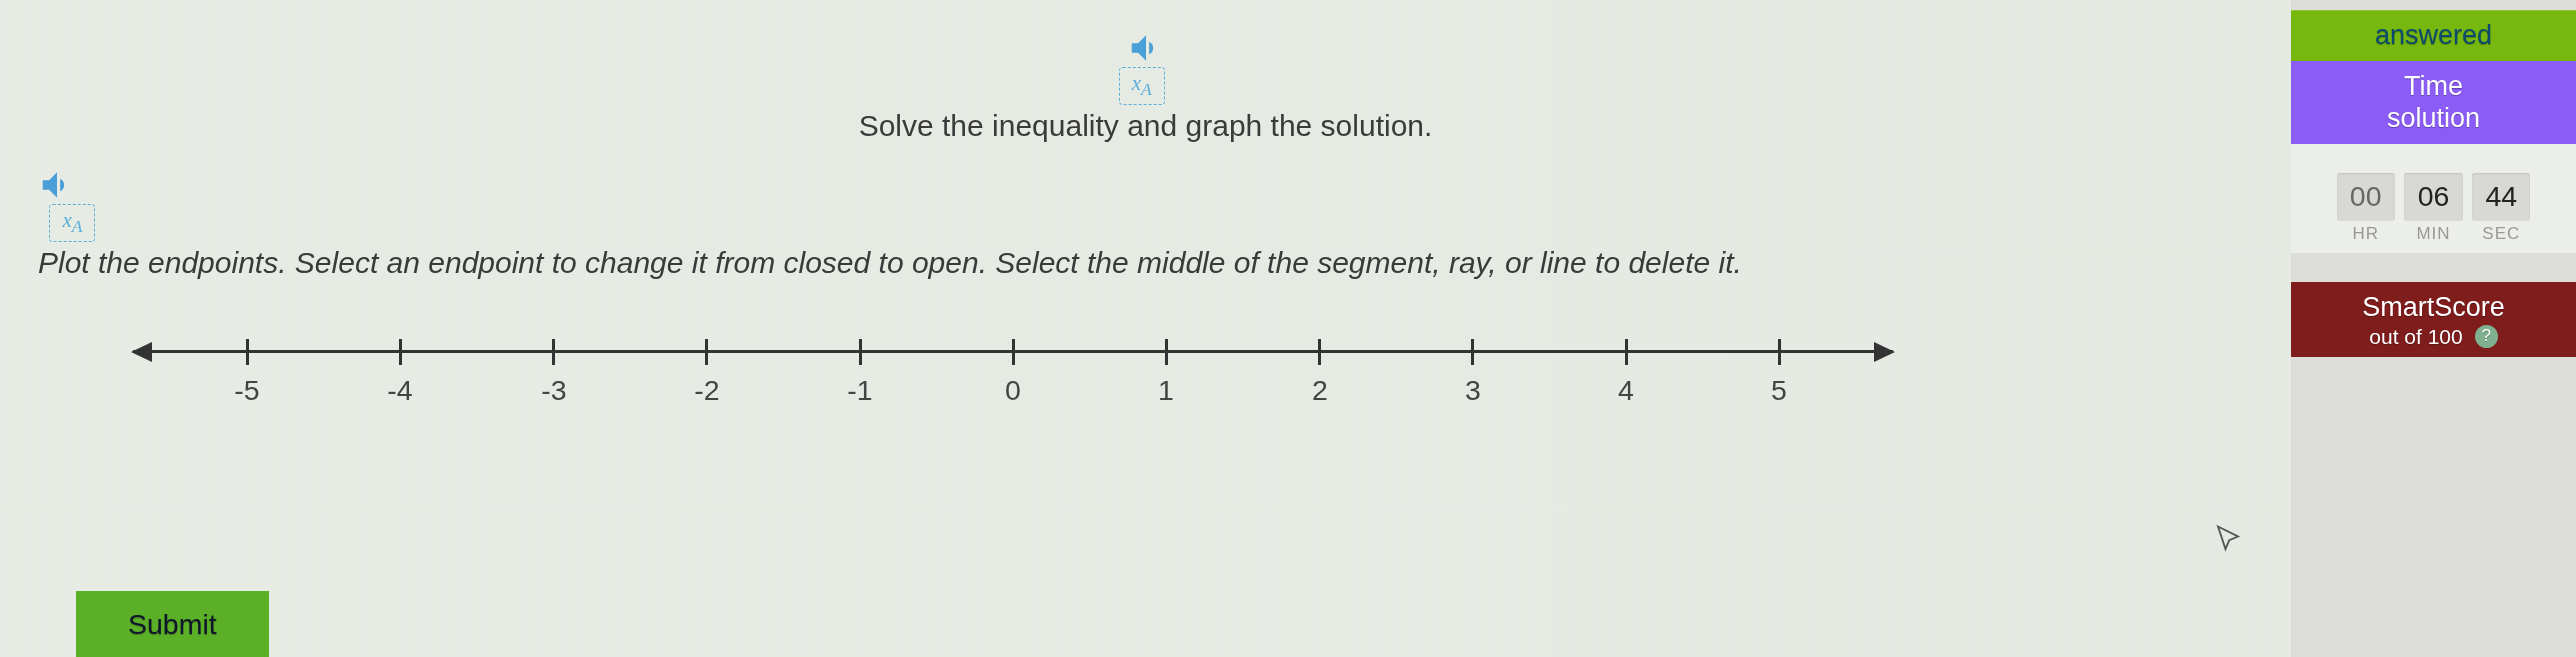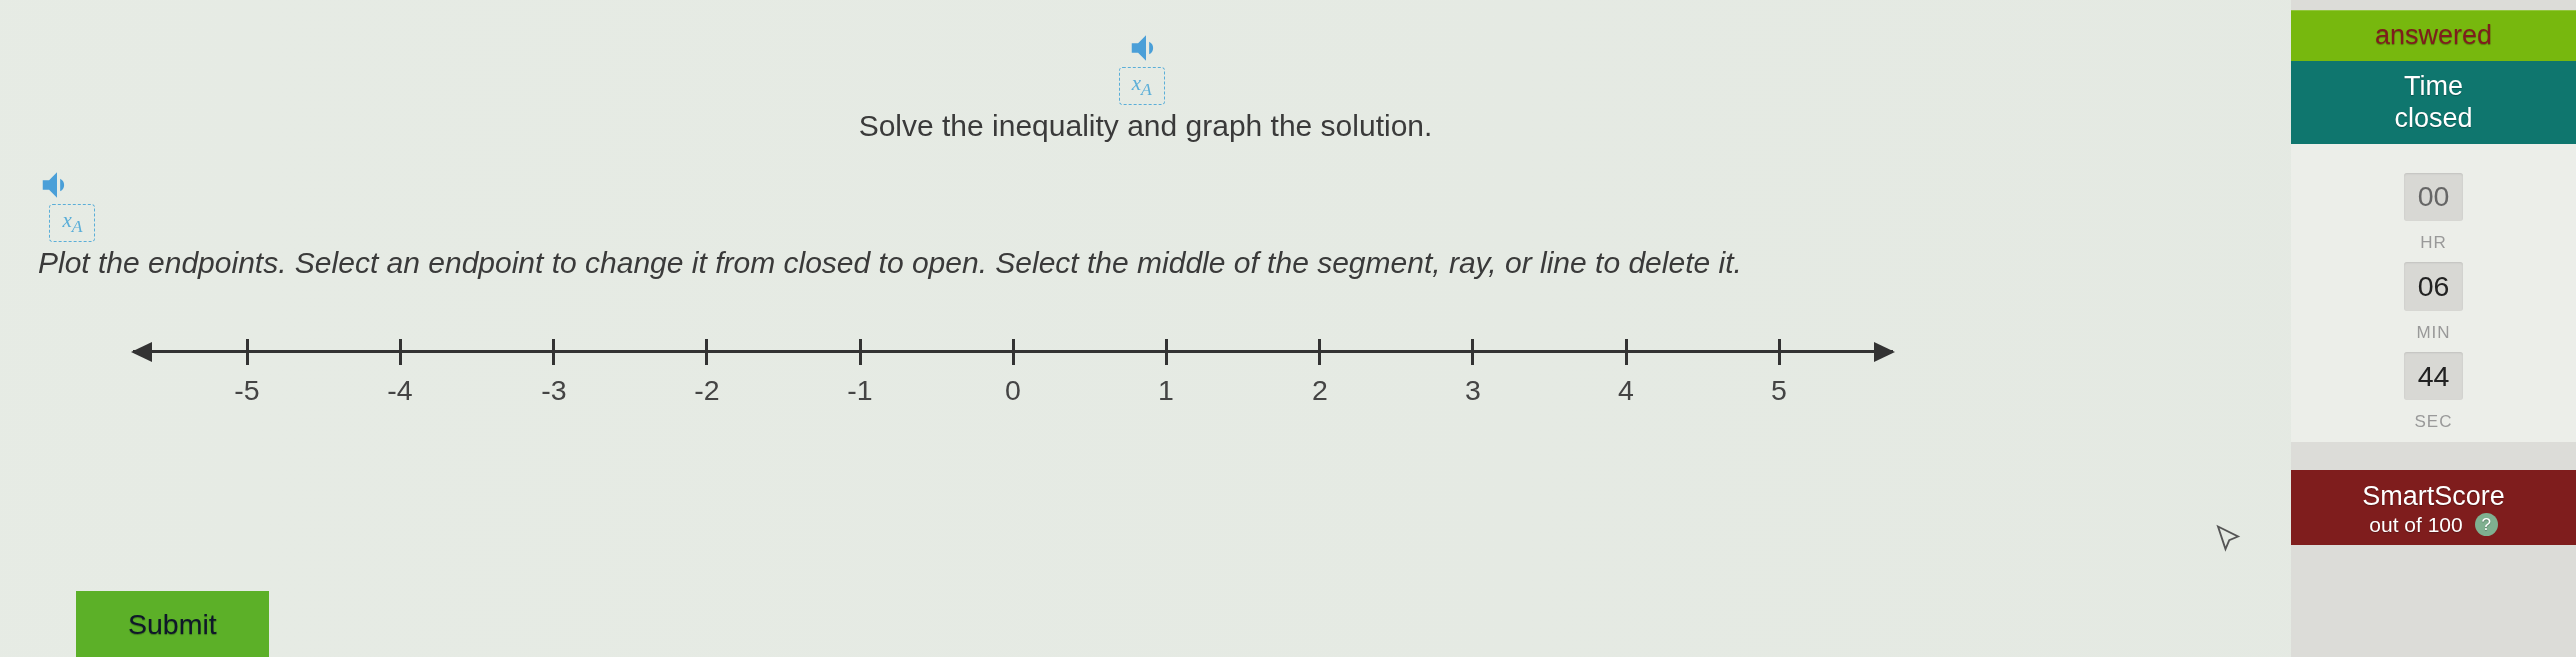--- a/index.html
+++ b/index.html
@@ -129,69 +129,68 @@
       height: 9.5px;
       background: transparent;
       display:flex;
       justify-content:flex-end;
       color:#888;
       font-size:17px;
       overflow:hidden;
     }
     .answered-badge {
       background: #77b80e;
-      color: #7f1d1d;
+      color: #0c4a6e;
       text-align: center;
       font-size: 27px;
       padding: 9.5px 0;
       text-shadow: 0 1px 1px rgba(0,0,0,0.3);
       border-top: 1px solid rgba(255,255,255,0.2);
     }
     .answered-count {
       text-align: center;
       font-size: 51px;
       font-weight: bold;
       color: #333;
       padding: 27px 0 34px;
       background: #eceee9;
     }
     .time-badge {
-      background: #0f766e;
+      background: #8b5cf6;
       color: #fff;
       text-align: center;
       font-size: 27px;
       padding: 9.5px 0;
       line-height: 1.2;
       text-shadow: 0 1px 1px rgba(0,0,0,0.3);
     }
     .timer {
       display: flex;
       justify-content: center;
       gap: 9.5px;
       padding: 28.5px 0 9.5px;
       background: #eceee9;
-      flex-direction: column;
     }
     .timer .cell {
       text-align: center;
     }
     .timer .cell .val {
       background: #d8d8d4;
       color: #666;
       font-size: 28.5px;
       padding: 7.6px 13.3px;
       border-radius: 2.9px;
       display: inline-block;
       box-shadow: inset 0 1px 1.9px rgba(0,0,0,0.1);
     }
     .timer .cell .val.active { color: #222; }
     .timer .cell .unit {
       font-size: 17px;
       color: #999;
-      margin-top: 12px;
+      margin-top: 3px;
       letter-spacing: 1px;
     }
     .smartscore-badge {
       background: #7f1d1d;
       color: #fff;
       text-align: center;
       font-size: 27px;
       padding: 9.5px 0 7.6px;
       margin-top: 28.5px;
       text-shadow: 0 1px 1px rgba(0,0,0,0.3);
@@ -282,21 +281,21 @@
         <path d="M4 2l6 18 3-7 7-3L4 2z"></path>
       </svg>
   </span>
 </div>
 
 <div class="sidebar">
   <div class="video-strip"></div>
   <div class="answered-badge">answered</div>
   <div class="time-badge">
     <div>Time</div>
-    <div>closed</div>
+    <div>solution</div>
   </div>
   <div class="timer">
     <div class="cell">
       <div class="val">00</div>
       <div class="unit">HR</div>
     </div>
     <div class="cell">
       <div class="val active">06</div>
       <div class="unit">MIN</div>
     </div>

